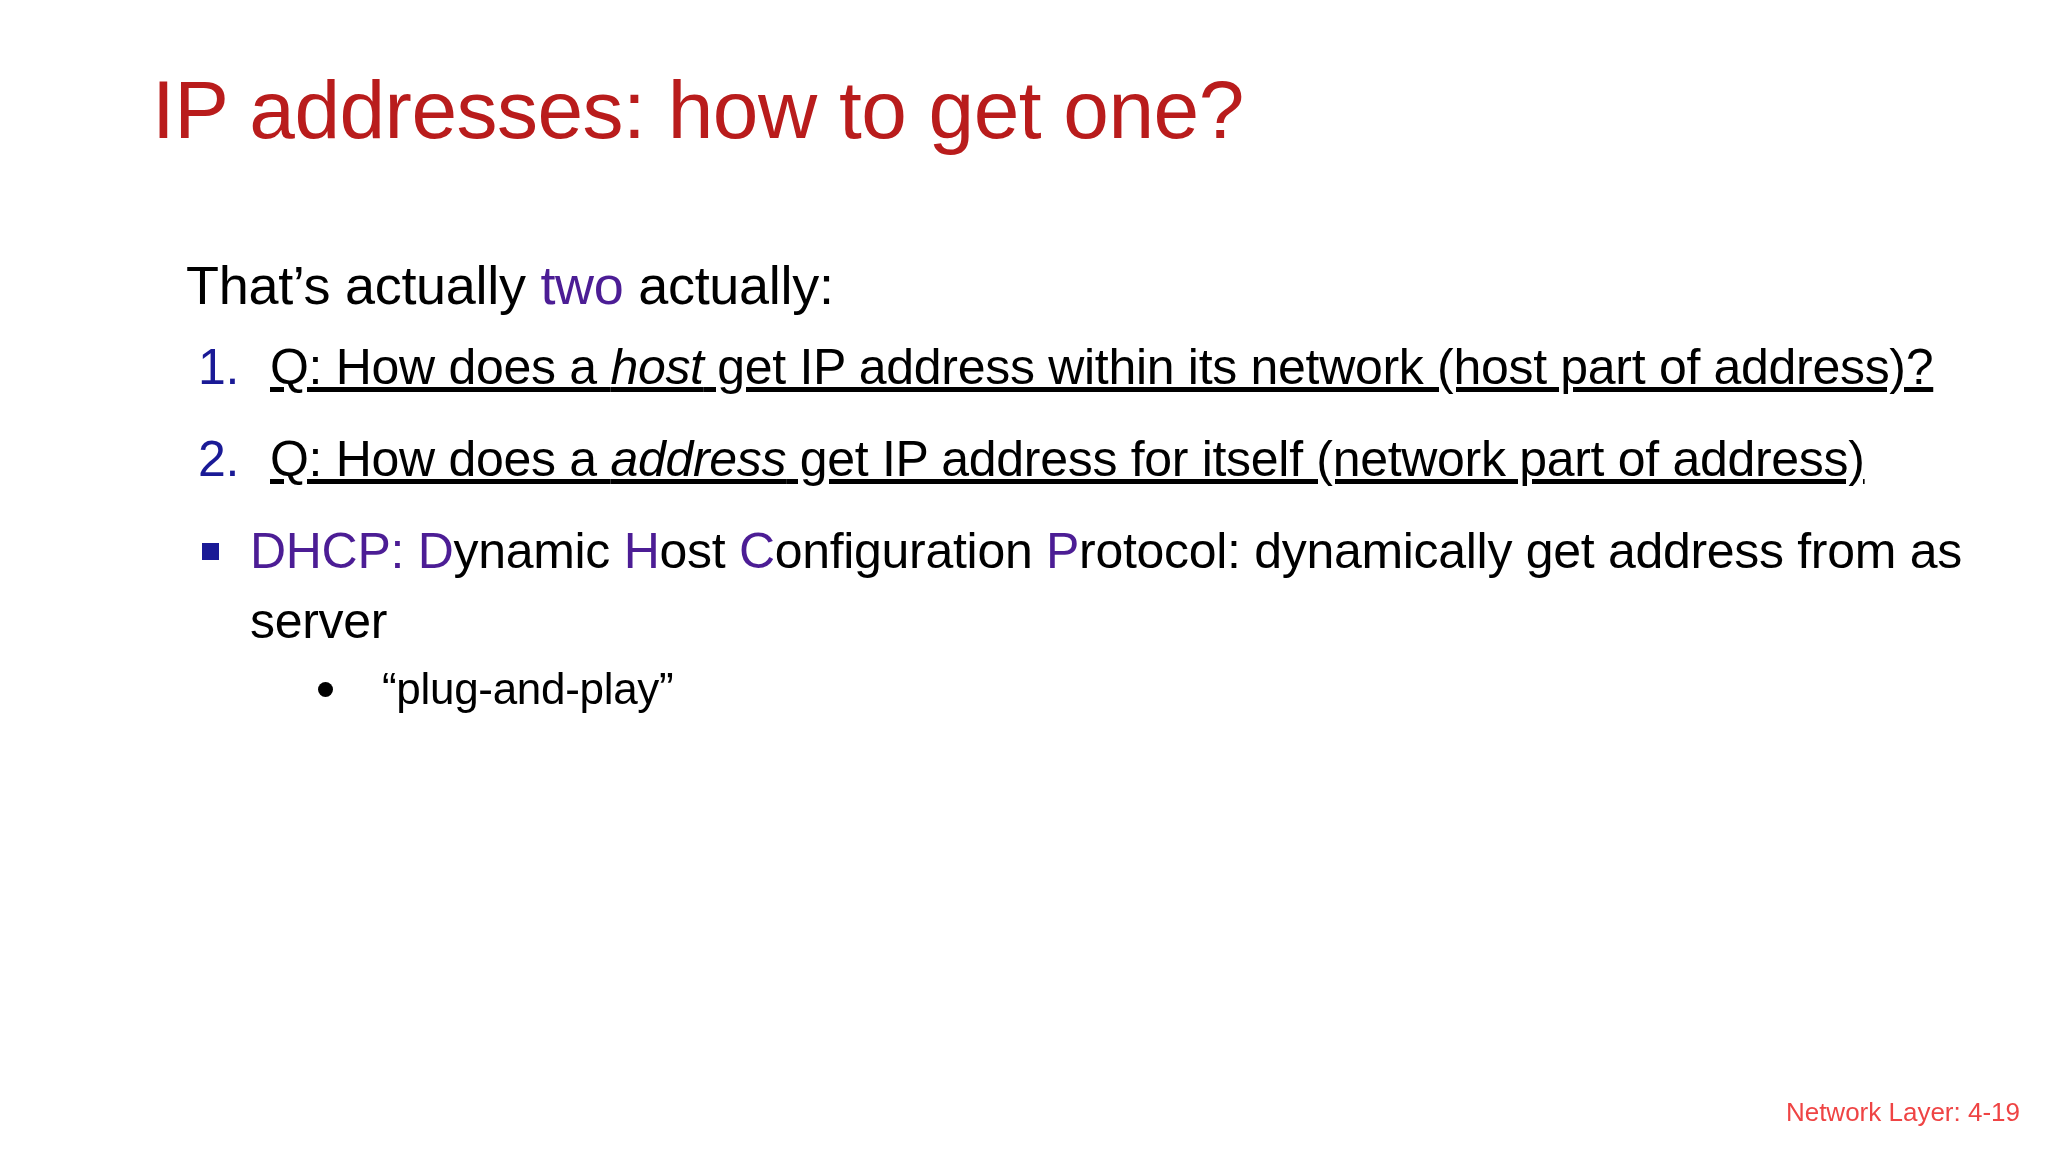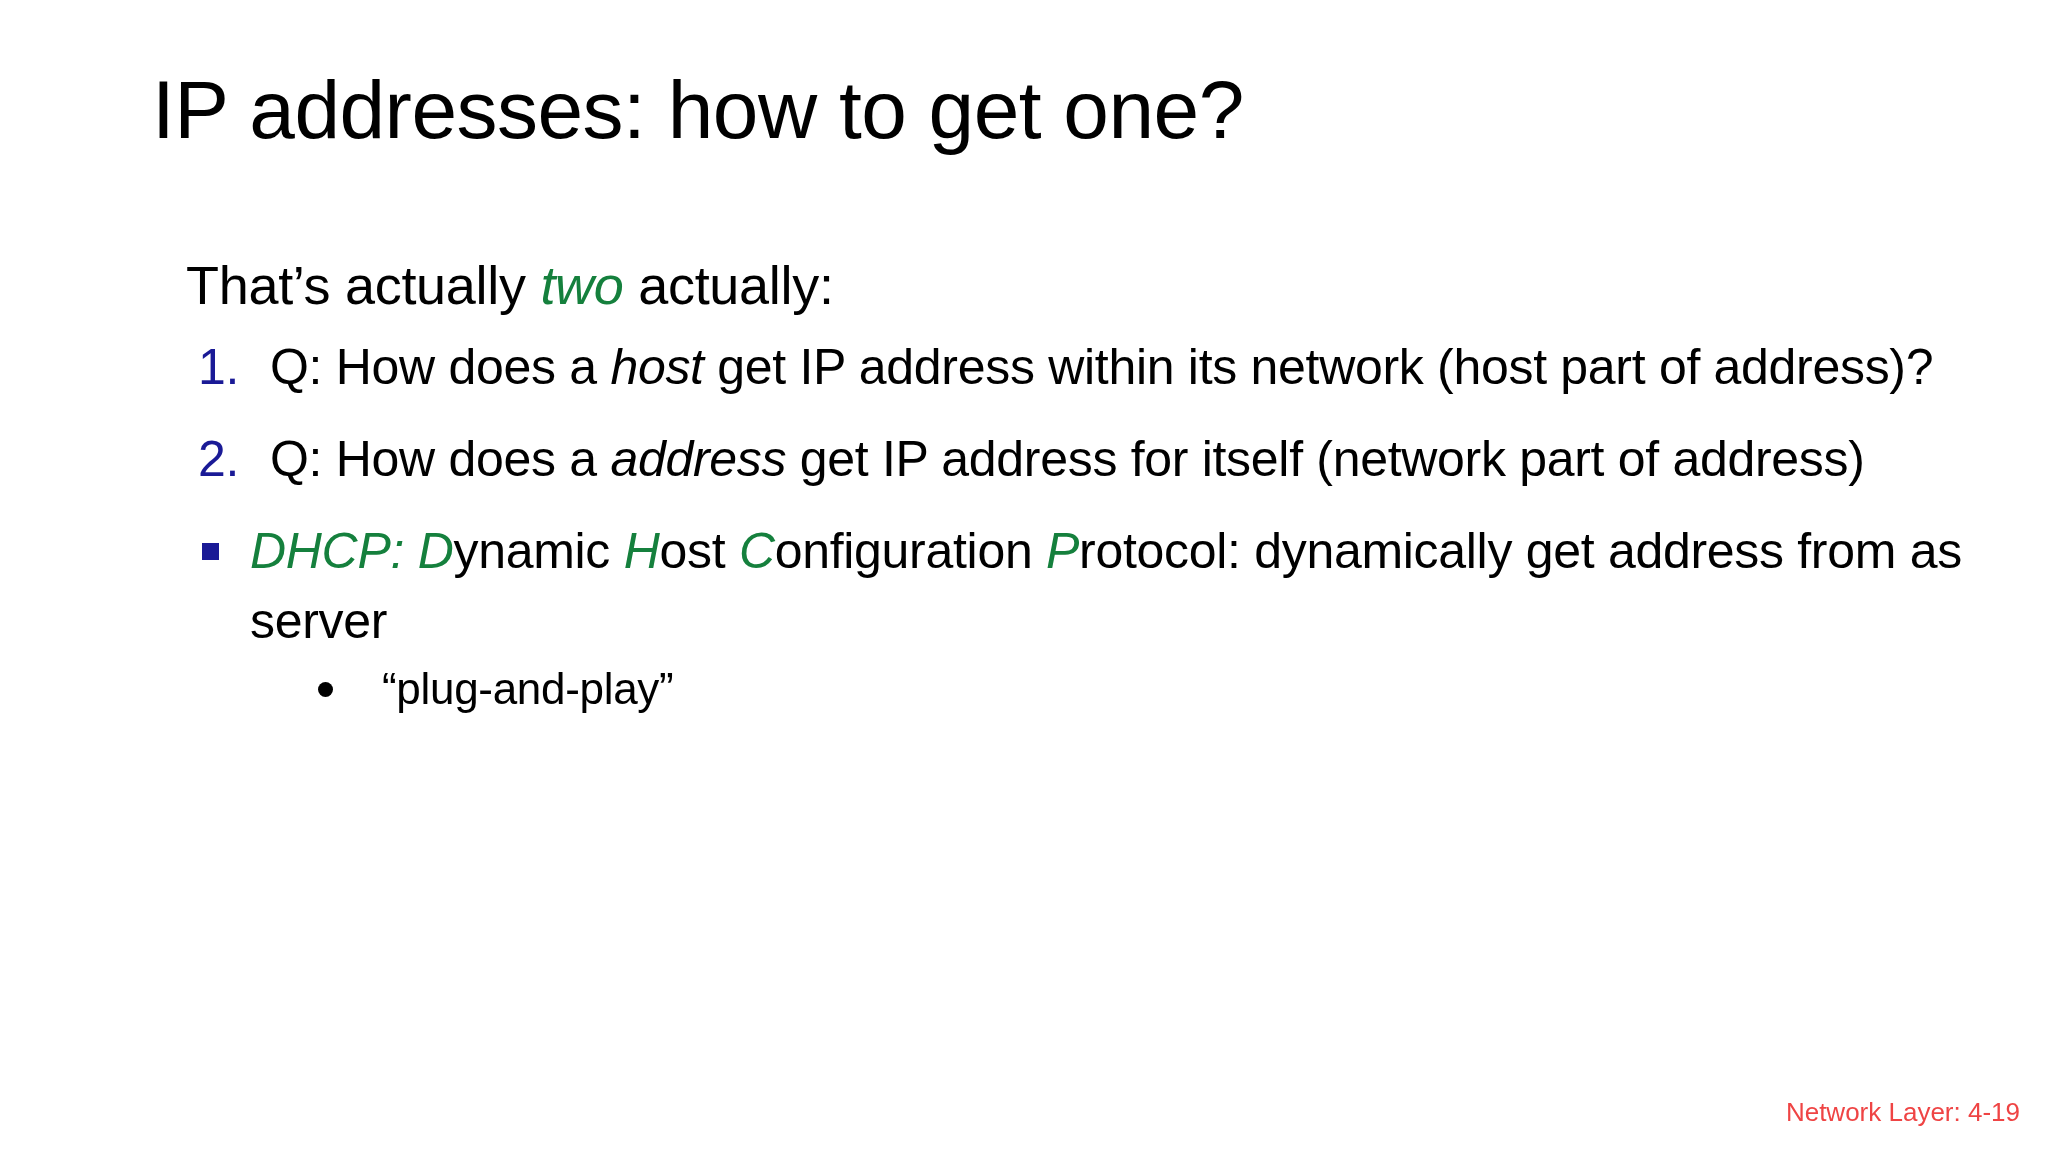--- a/index.html
+++ b/index.html
@@ -19,21 +19,21 @@
 
   
   #slide-title {
     position: absolute;
     left: 152px;
     top: 62px;
     font-size: 82px;
     line-height: 96px;
     font-weight: 400;
     letter-spacing: -0.5px;
-    color: #000000;
+    color: #b91c1c;
     white-space: nowrap;
   }
 
   
   #body-block {
     position: absolute;
     left: 186px;
     top: 252px;
     width: 1800px;
   }
@@ -63,21 +63,21 @@
   .num-marker {
     position: absolute;
     left: 12px;
     top: 0;
     width: 62px;
     color: #1A1A96;
     font-size: 50px;
     line-height: 70px;
     text-align: left;
   }
-  .num-item .text-body { display: block; max-width: 1740px; }
+  .num-item .text-body { display: block; max-width: 1740px; text-decoration: underline; }
 
   
   .sub-heading {
     font-size: 54px;
     line-height: 66px;
     letter-spacing: -0.3px;
     margin: 56px 0 8px 8px;
     white-space: nowrap;
   }
 
@@ -121,21 +121,21 @@
     position: absolute;
     left: 68px;
     top: 24px;
     width: 15px;
     height: 15px;
     border-radius: 50%;
     background: #000000;
   }
 
   
-  .red   { color: #15803d; font-style: italic; }
+  .red   { color: #4c1d95; }
   .ital  { font-style: italic; }
 
   
   #footer {
     position: absolute;
     right: 28px;
     bottom: 24px;
     font-size: 26px;
     line-height: 32px;
     color: #ef4444;

